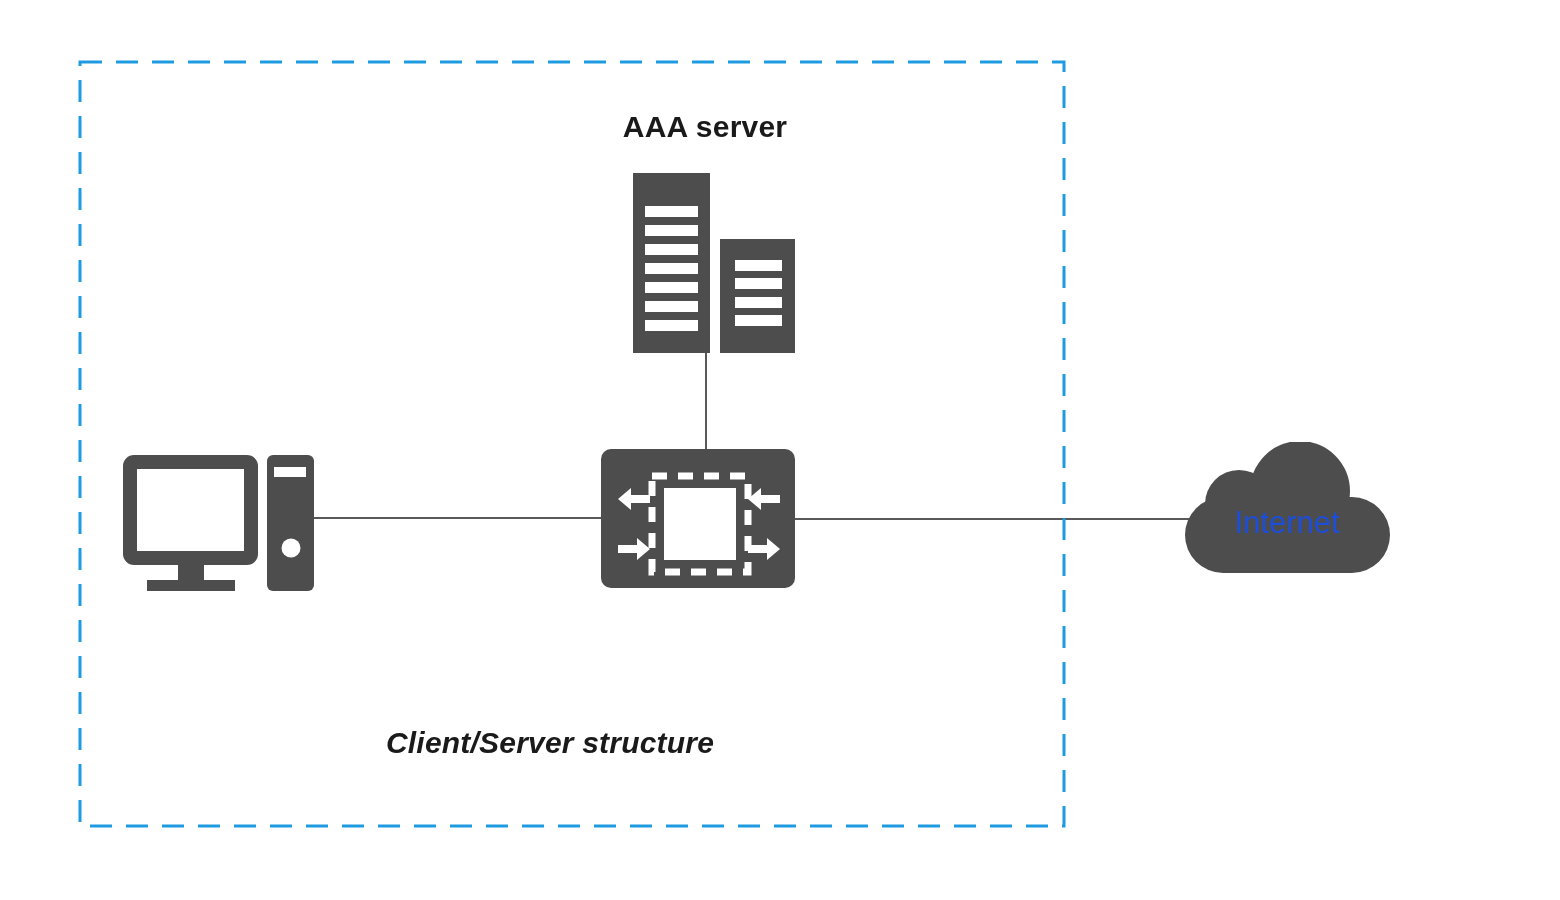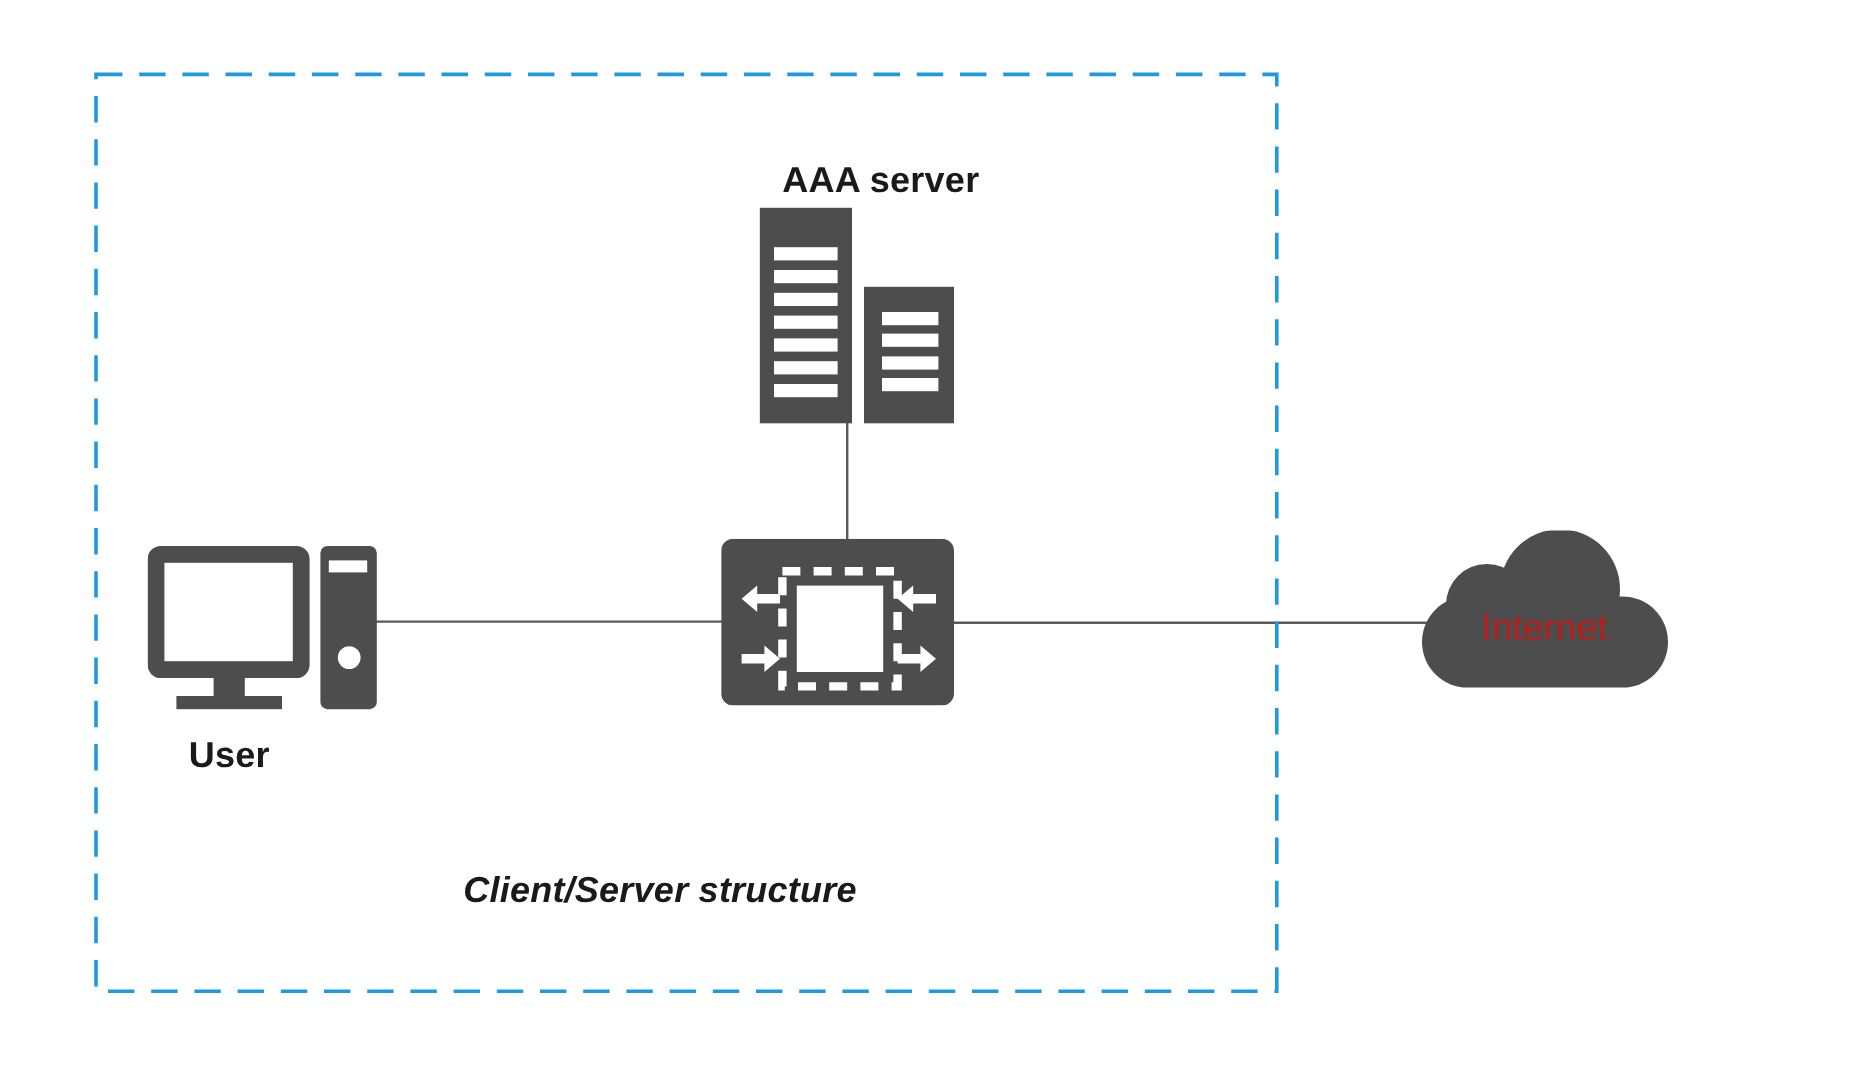--- a/index.html
+++ b/index.html
@@ -19,31 +19,31 @@
     font-weight: 700;
     color: #1a1a1a;
     letter-spacing: 0.2px;
   }
   #boundary-svg   { left: 78px;  top: 60px;  }
   #connector-svg  { left: 0;     top: 0;     }
   #user-icon      { left: 123px; top: 453px; }
   #server-icon    { left: 633px; top: 173px; }
   #client-icon    { left: 601px; top: 449px; }
   #cloud-icon     { left: 1183px; top: 442px; }
-  #aaa-server-label { left: 584px; top: 110px; width: 300px; margin-top: 24px; }
+  #aaa-server-label { left: 555px; top: 110px; width: 300px; }
   #user-label       { left: 91px;  top: 613px; width: 200px; }
   #aaa-client-label { left: 552px; top: 614px; width: 300px; }
   #structure-label  { left: 350px; top: 726px; width: 400px; font-style: italic; }
   #internet-label {
     position: absolute;
     left: 1183px; top: 505px; width: 208px;
     text-align: center;
     font-size: 31px;
     font-weight: 400;
-    color: #b91c1c;
+    color: #1d4ed8;
   }
 </style>
 </head>
 <body>
 
 <div id="canvas">
 
   <svg id="connector-svg" class="abs" width="1560" height="900">
     <line x1="305" y1="518" x2="605" y2="518" stroke-width="2" stroke="#595959"></line>
     <line x1="706" y1="340" x2="706" y2="455" stroke-width="2" stroke="#595959"></line>
@@ -109,16 +109,15 @@
   <svg id="cloud-icon" class="abs" width="208" height="132" viewBox="0 0 208 132">
     <g fill="#4d4d4d">
       <circle cx="56" cy="62" r="34"></circle>
       <circle cx="117" cy="49" r="50"></circle>
       <rect x="2" y="55" width="205" height="76" rx="38"></rect>
     </g>
   </svg>
   <div id="internet-label">Internet</div>
 
   <div id="aaa-server-label" class="node-label">AAA server</div>
-  <div id="user-label" class="node-label">User</div>
   <div id="structure-label" class="node-label">Client/Server structure</div>
 
 </div>
 
 </body></html>

